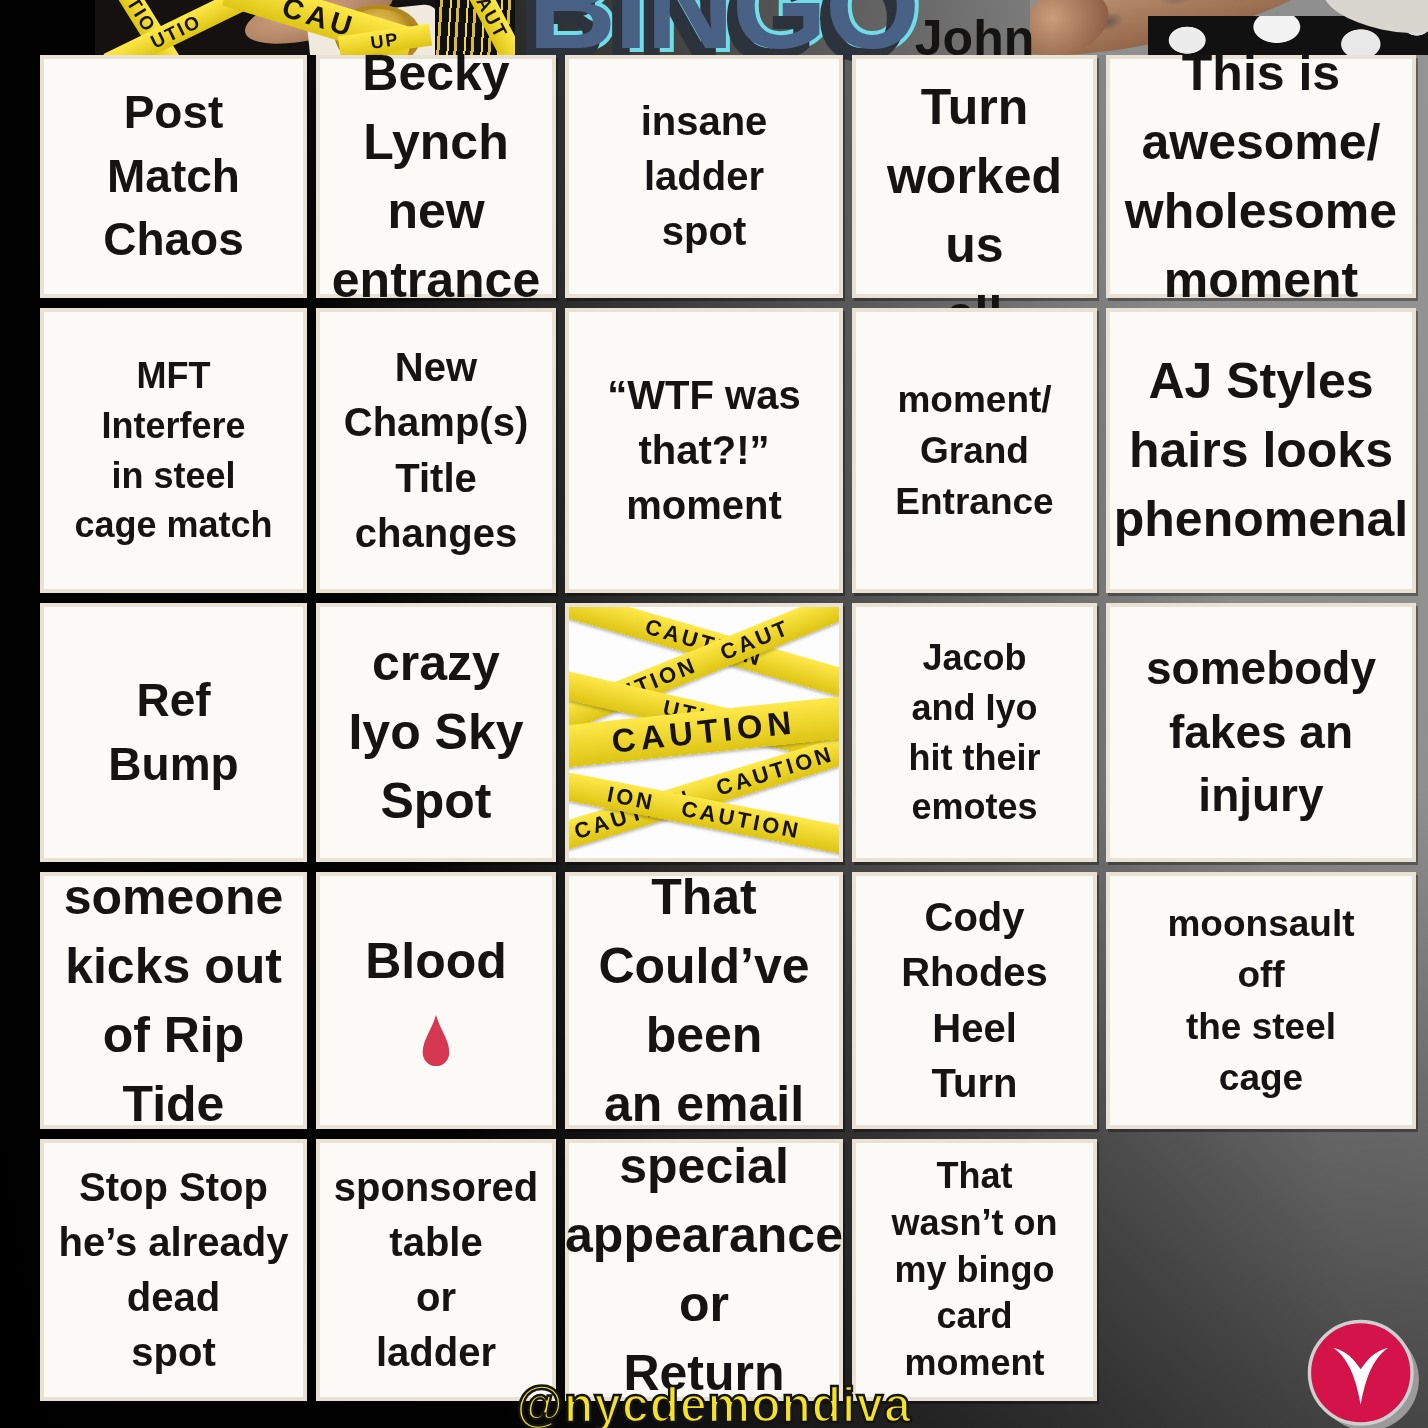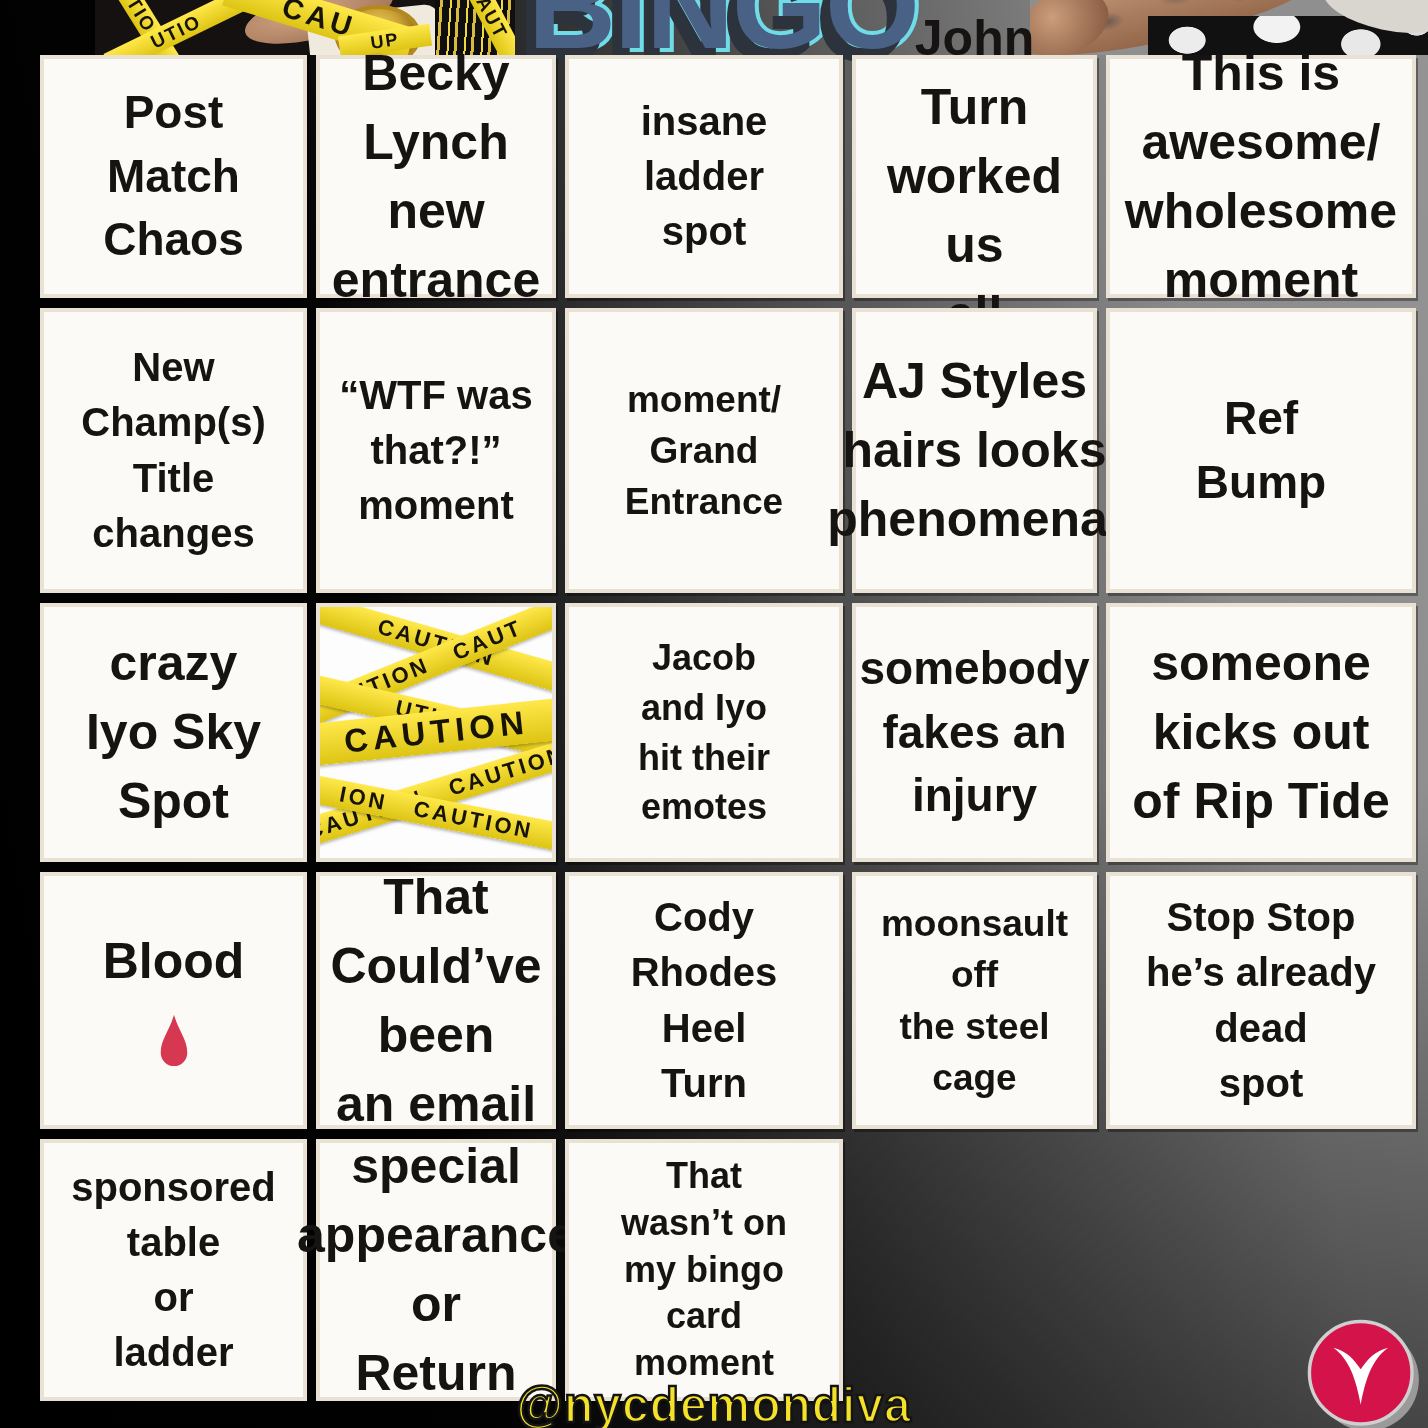--- a/index.html
+++ b/index.html
@@ -142,20 +142,26 @@
 worked us
 all</span>
       </div>
     <div class="cell c5">
         <span class="cell-text fs38">This is
 awesome/
 wholesome
 moment</span>
       </div>
 
+    <div class="cell c6">
+        <span class="cell-text fs36">MFT
+Interfere
+in steel
+cage match</span>
+      </div>
     <div class="cell c7">
         <span class="cell-text fs40">New
 Champ(s)
 Title
 changes</span>
       </div>
     <div class="cell c8">
         <span class="cell-text fs40">“WTF was
 that?!”
 moment</span>

